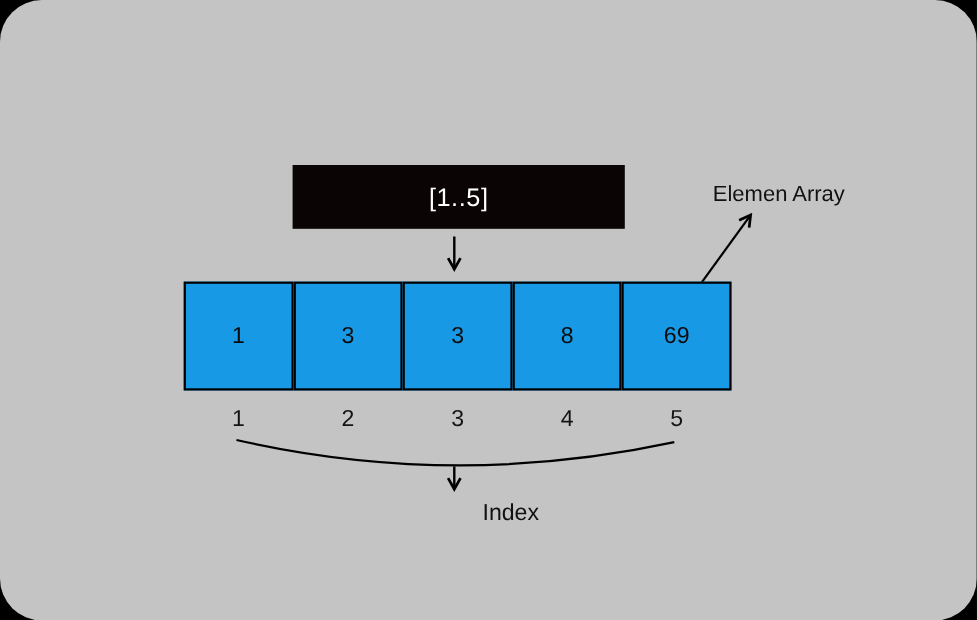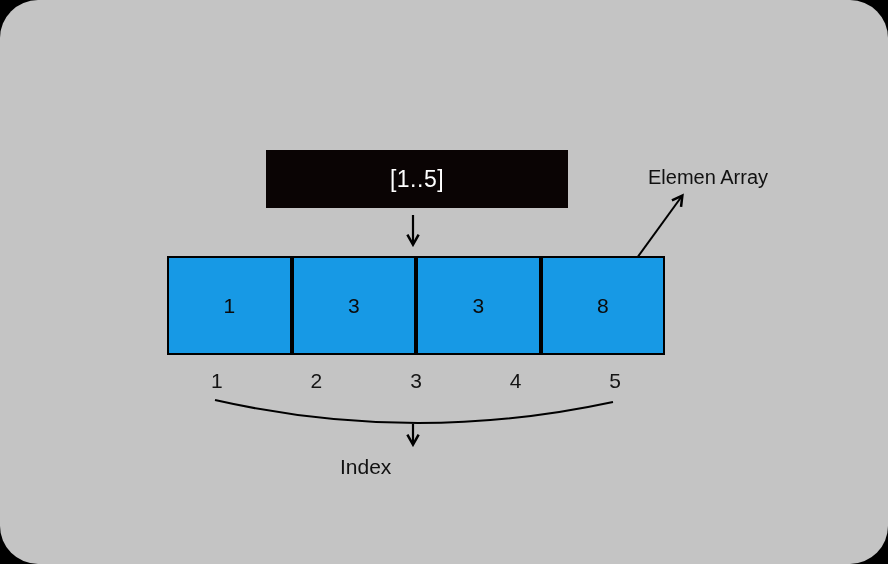--- a/index.html
+++ b/index.html
@@ -82,21 +82,21 @@
     font-size: 20px;
     color: #111111;
     white-space: nowrap;
     text-align: center;
   }
   .index-label {
     position: absolute;
     left: 340px;
     top: 455px;
     width: 150px;
-    text-align: left;
+    text-align: right;
     font-size: 21px;
     color: #111111;
   }
 </style>
 </head>
 <body>
 
 <div class="canvas">
 
   <div class="range-box">
@@ -125,20 +125,23 @@
     </div>
     <div class="cell">
       <span>3</span>
     </div>
     <div class="cell">
       <span>3</span>
     </div>
     <div class="cell">
       <span>8</span>
     </div>
+    <div class="cell">
+      <span>69</span>
+    </div>
   </div>
 
   <div class="index-row">
     <span>1</span>
     <span>2</span>
     <span>3</span>
     <span>4</span>
     <span>5</span>
   </div>
 

